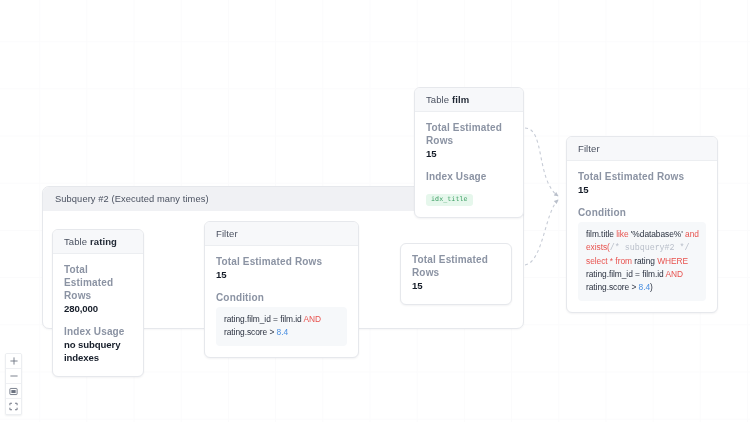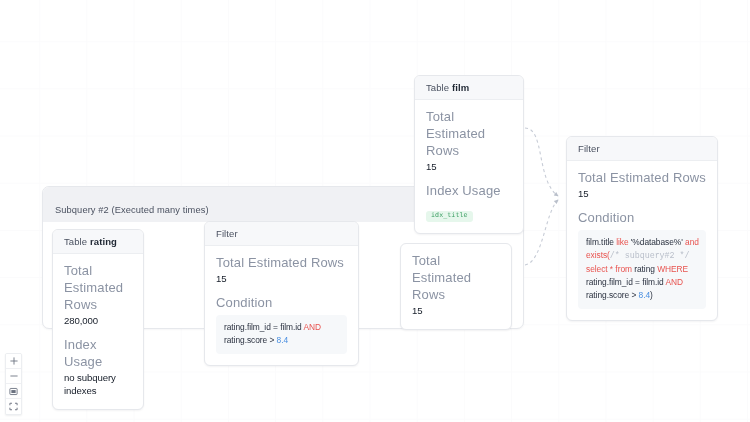--- a/index.html
+++ b/index.html
@@ -60,29 +60,30 @@
   .node-head .strong {
     font-weight: bold;
     color: #1f2733;
   }
 
   .node-body {
     padding: 9px 11px 11px 11px;
   }
 
   .field-label {
-    font-size: 13px;
+    font-size: 10px;
     color: #8b93a3;
     letter-spacing: .15px;
     line-height: 1.3;
     margin-bottom: 1px;
+    font-weight: bold;
   }
   .field-value {
     font-size: 9.6px;
-    font-weight: normal;
+    font-weight: bold;
     color: #161d29;
     line-height: 1.35;
     letter-spacing: -.1px;
   }
   .field + .field { margin-top: 9px; }
 
   
   .idx-badge {
     display: inline-block;
     margin-top: 10px;
@@ -117,33 +118,33 @@
   .group {
     position: absolute;
     background: #ffffff;
     border: 1px solid #e6e8ec;
     border-radius: 7px;
     box-shadow: 0 1px 2px rgba(16,24,40,.04);
     overflow: hidden;
   }
   .group-head {
     background: #f0f1f4;
-    padding: 18px 12px 7px 12px;
+    padding: 7px 12px 7px 12px;
     font-size: 9.3px;
     color: #4a5160;
     letter-spacing: .1px;
   }
 
   
   #node-group-subquery2 { left: 42px;  top: 186px; width: 482px; height: 143px; }
 
   #node-table-rating    { left: 52px;  top: 229px; width: 92px; }
   #node-filter-inner    { left: 204px; top: 221px; width: 155px; }
   #node-subquery-result { left: 400px; top: 243px; width: 112px; }
-  #node-table-film      { left: 414px; top: 75px;  width: 110px; }
+  #node-table-film      { left: 414px; top: 87px;  width: 110px; }
   #node-filter-outer    { left: 566px; top: 136px; width: 152px; }
 
   
   #controls {
     position: absolute;
     left: 5px;
     top: 353px;
     width: 17px;
     background: #ffffff;
     border: 1px solid #eceef1;

